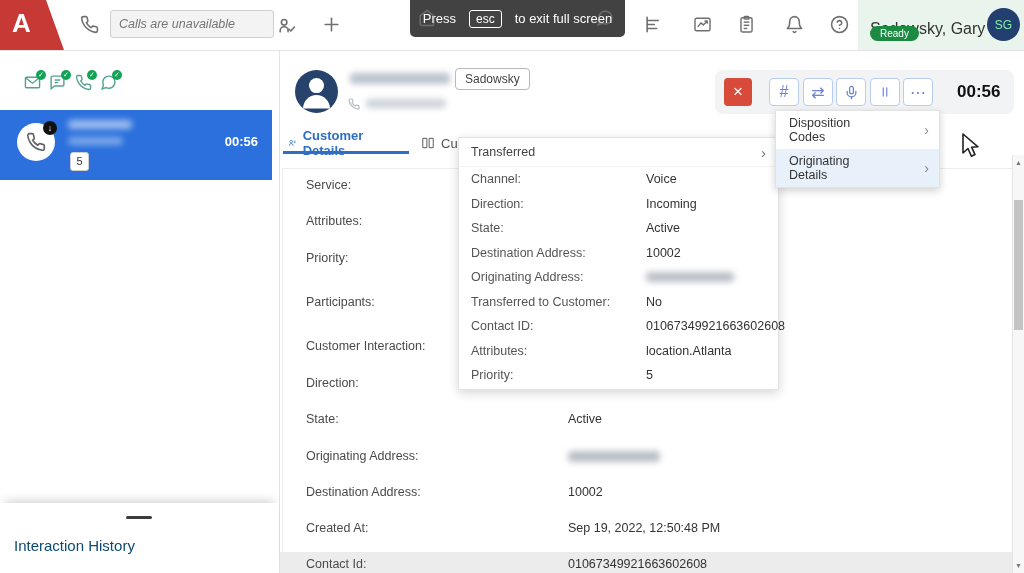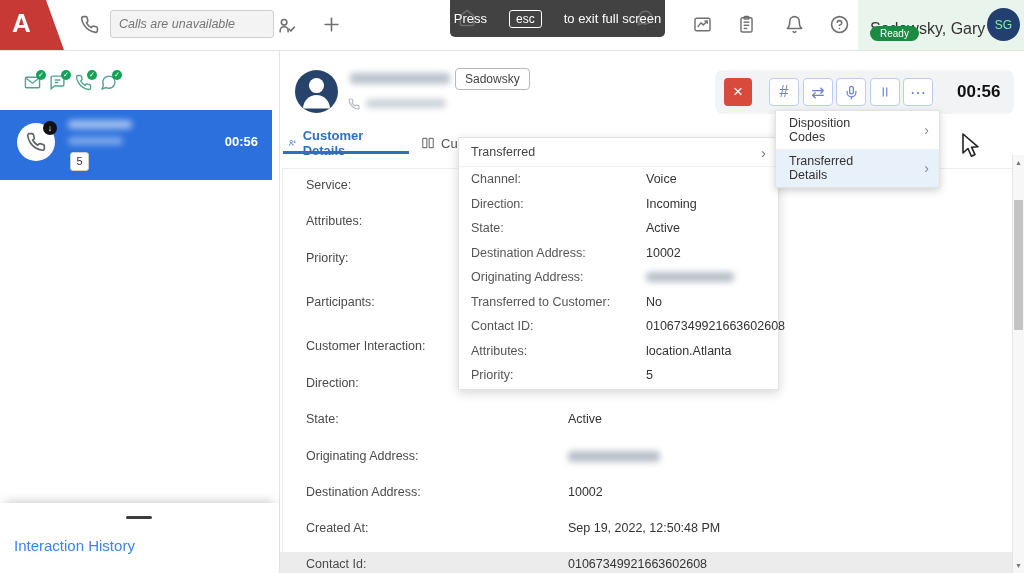--- a/index.html
+++ b/index.html
@@ -11,21 +11,21 @@
           border-bottom:1px solid #e3e3e3;z-index:20;}
   .logo{position:absolute;left:0;top:0;width:64px;height:50px;background:#c63934;
         clip-path:polygon(0 0,46px 0,64px 100%,0 100%);}
   .logo-a{position:absolute;left:12px;top:8px;color:#fff;font-size:26px;font-weight:bold;}
   .tb-icon{position:absolute;top:15px;width:19px;height:19px;color:#6f6f6f;}
   .call-input{position:absolute;left:110px;top:10px;width:146px;height:26px;background:#f3f3f3;
         border:1px solid #cfcfcf;border-radius:3px;font-style:italic;font-size:12.5px;color:#8b8b8b;
         padding:0 8px;font-family:"Liberation Sans",sans-serif;}
   .toast{position:absolute;left:410px;top:0;width:215px;height:37px;background:rgba(58,58,58,0.96);
         border-radius:0 0 5px 5px;color:#fff;font-size:13px;display:flex;align-items:center;
-        justify-content:center;gap:22px;z-index:30;margin-left:40px;}
+        justify-content:center;gap:13px;z-index:30;}
   .esc-key{border:1px solid #fff;border-radius:3px;padding:1px 6px;font-size:12px;}
   .ghost{position:absolute;top:9px;width:18px;height:18px;color:#bdbdbd;opacity:.35;}
   .user-area{position:absolute;left:858px;top:0;width:166px;height:50px;background:#e9f4ec;}
   .user-name{position:absolute;left:12px;top:7px;font-size:16px;color:#333;margin-top:13px;}
   .ready-pill{position:absolute;left:12px;top:26px;background:#1d8a43;color:#fff;font-size:10px;
         padding:2px 10px;border-radius:9px;}
   .sg-avatar{position:absolute;right:4px;top:8px;width:33px;height:33px;border-radius:50%;
         background:#223f70;color:#86efac;font-size:12px;display:flex;align-items:center;justify-content:center;}
   
   .sidebar{position:absolute;left:0;top:50px;width:279px;height:523px;background:#fff;
@@ -40,21 +40,21 @@
         color:#fff;font-size:9px;line-height:14px;text-align:center;}
   .blurpill{border-radius:4px;filter:blur(3px);}
   .ci-line1{position:absolute;left:68px;top:10px;width:64px;height:9px;background:rgba(255,255,255,.55);}
   .ci-line2{position:absolute;left:68px;top:27px;width:55px;height:8px;background:rgba(255,255,255,.4);}
   .ci-timer{position:absolute;right:14px;top:24px;color:#fff;font-size:13px;font-weight:bold;}
   .count-badge{position:absolute;left:70px;top:42px;width:17px;height:17px;background:#fff;
         border:1px solid #cfcfcf;border-radius:3px;font-size:11px;color:#333;text-align:center;line-height:17px;}
   .sb-bottom{position:absolute;left:0;bottom:0;width:279px;height:70px;background:#fff;
         box-shadow:0 -6px 10px -5px rgba(0,0,0,.22);}
   .drag-handle{position:absolute;left:126px;top:13px;width:26px;height:3px;background:#3c3c3c;border-radius:2px;cursor:grab;}
-  .ih-label{position:absolute;left:14px;top:34px;font-size:15px;color:#3b82f6;}
+  .ih-label{position:absolute;left:14px;top:34px;font-size:15px;color:#0c4a6e;}
   
   .main{position:absolute;left:280px;top:50px;width:744px;height:523px;background:#fff;}
   .avatar{position:absolute;left:15px;top:20px;width:43px;height:43px;border-radius:50%;background:#27426b;
         display:flex;align-items:center;justify-content:center;}
   .hline1{position:absolute;left:70px;top:23px;width:100px;height:11px;background:#b9c2cc;}
   .hphone{position:absolute;left:68px;top:48px;width:12px;height:12px;color:#b6bcc4;}
   .hline2{position:absolute;left:86px;top:49px;width:80px;height:9px;background:#ccd2d9;}
   .region-chip{position:absolute;left:175px;top:18px;border:1px solid #b9b9b9;border-radius:4px;
         background:#fff;font-size:12px;color:#444;padding:3px 9px;}
   .tabs{position:absolute;left:0;top:80px;height:28px;}
@@ -381,21 +381,21 @@
       <span class="pvalue">5</span>
     </div>
   </div>
 
   <div class="ctx-menu">
     <div class="ctx-item">
       <span>Disposition Codes</span>
       <span class="chev">›</span>
     </div>
     <div class="ctx-item ctx-hl">
-      <span>Transferred Details</span>
+      <span>Originating Details</span>
       <span class="chev">›</span>
     </div>
   </div>
 </div>
 
 <div class="scrollbar">
   <span class="sb-arrow" style="top:4px">▲</span>
   <div class="sb-thumb"></div>
   <span class="sb-arrow" style="bottom:4px">▼</span>
 </div>

